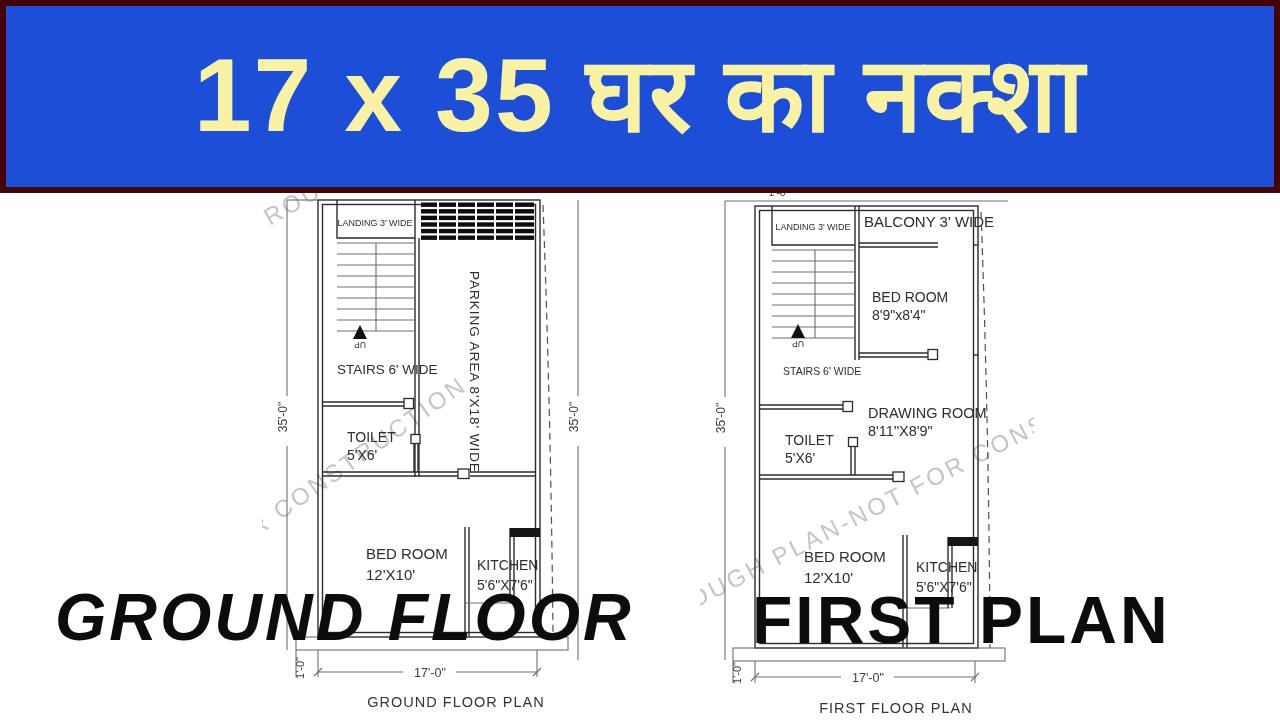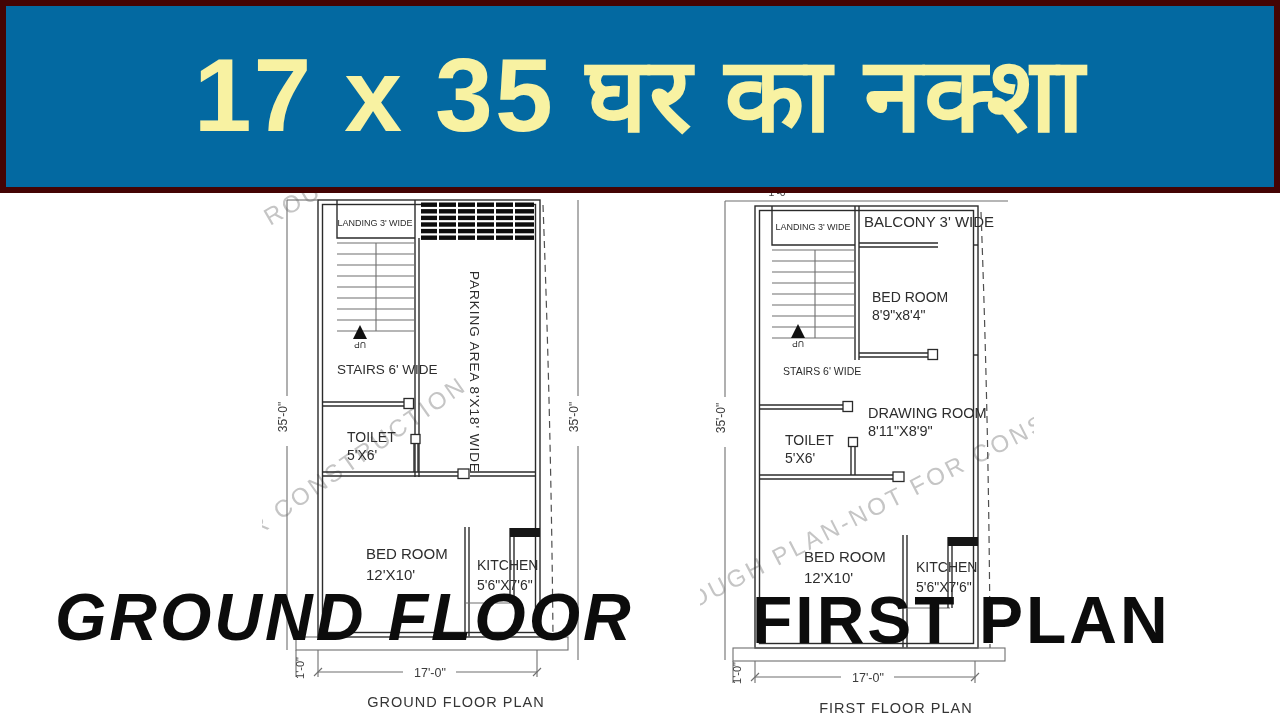--- a/index.html
+++ b/index.html
@@ -4,21 +4,21 @@
 <style>
   html,body{margin:0;padding:0;}
   body{
     width:1280px;height:720px;position:relative;overflow:hidden;
     background:#ffffff;
     font-family:"Liberation Sans","DejaVu Sans",sans-serif;
   }
   
   .banner{
     position:absolute;left:0;top:0;width:1280px;height:193px;
-    background:#0369a1;
+    background:#1d4ed8;
     box-sizing:border-box;
     border:6px solid #440404;
     display:flex;align-items:center;justify-content:center;
     z-index:30;
   }
   .banner-title{
     color:#f8f2a2;
     font-size:104px;
     font-weight:bold;
     letter-spacing:2px;

